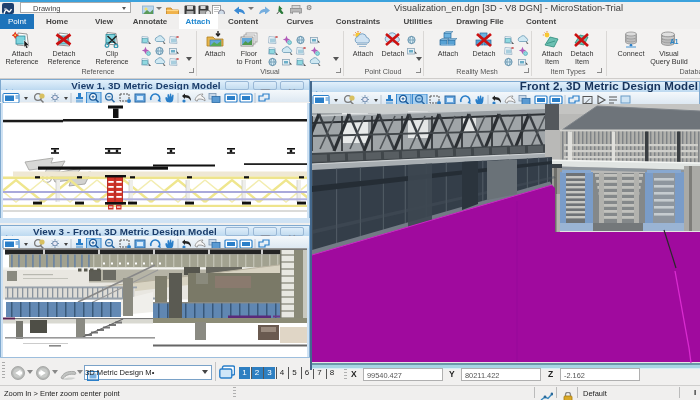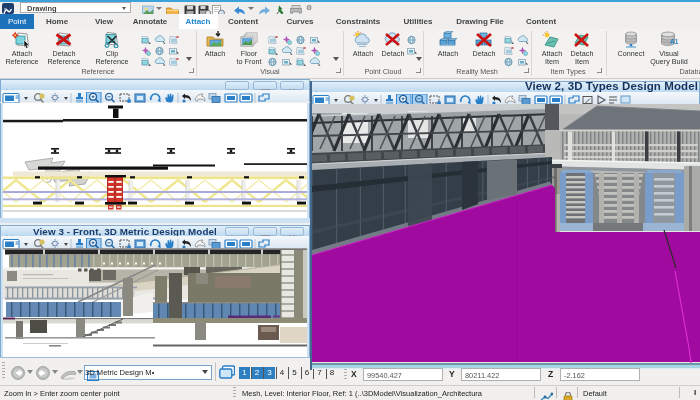--- a/index.html
+++ b/index.html
@@ -8,21 +8,21 @@
 .tx{white-space:nowrap}
 
 </style></head><body>
 <div id="app">
 <div class="abs" style="left:0;top:0;width:700px;height:14px;background:#f0efee;border-top:2px solid #3ca2dc"></div>
 <div class="abs" style="left:2px;top:2.5px;width:12px;height:11px;background:#1d3f6e;border-radius:2px"><svg width="12" height="11" viewBox="0 0 12 11" style="">
         <path d="M2 8 C3 4 4.5 3 6 5 C7 6.5 8 6 9.5 3" stroke="#fff" stroke-width="1.4" fill="none"></path>
         <path d="M2.2 3 l2.4 0" stroke="#fff" stroke-width="1"></path>
       </svg></div>
 <div class="abs" style="left:20px;top:1.5px;width:111px;height:11.5px;background:#fff;border:1px solid #ababab"></div>
-<div class="abs tx" style="left:27px;top:3.5px;font-size:7.5px;font-weight:700;color:#444">Drawing</div>
+<div class="abs tx" style="left:33px;top:3.5px;font-size:7.5px;font-weight:400;color:#444">Drawing</div>
 <div class="abs" style="left:122px;top:6.5px;width:0;height:0;border-left:2.5px solid transparent;border-right:2.5px solid transparent;border-top:3.5px solid #555"></div>
 <div class="abs" style="left:142px;top:2px"><svg width="12" height="11" viewBox="0 0 12 11" style="">
         <rect x="0.5" y="1" width="11" height="9" fill="#bcd8ee" stroke="#8ab0cc" stroke-width="0.8"></rect>
         <circle cx="4" cy="4" r="1.5" fill="#f0e070"></circle>
         <path d="M1 9 l4 -4 l3 2.5 l3 -3 v5 Z" fill="#5a9a5a"></path>
       </svg></div>
 <div class="abs" style="left:156px;top:2px">
       <div style="width:0;height:0;border-left:3px solid transparent;border-right:3px solid transparent;border-top:3.5px solid #777;margin-top:5px"></div>
     </div>
 <div class="abs" style="left:166px;top:2px"><svg width="13" height="11" viewBox="0 0 13 11" style="">
@@ -59,20 +59,21 @@
         <path d="M2 10 L4.5 7" stroke="#555" stroke-width="1"></path>
       </svg></div>
 <div class="abs" style="left:290px;top:2px"><svg width="12" height="11" viewBox="0 0 12 11" style="">
         <rect x="2" y="0.5" width="8" height="3" fill="#d8d8d8" stroke="#888" stroke-width="0.7"></rect>
         <rect x="0.5" y="3.5" width="11" height="4.5" fill="#b8b8b8" stroke="#888" stroke-width="0.7"></rect>
         <rect x="2.5" y="7" width="7" height="3.5" fill="#f0f0f0" stroke="#888" stroke-width="0.7"></rect>
       </svg></div>
 <div class="abs" style="left:306px;top:2px">
       <div style="font-size:7px;color:#666;margin-top:2px">⚙</div>
     </div>
+<div class="abs tx" style="left:385px;top:2.5px;width:247px;text-align:center;font-size:9.3px;color:#3a3a3a">Visualization_en.dgn [3D - V8 DGN] - MicroStation-Trial</div>
 <div class="abs" style="left:0;top:14px;width:700px;height:15px;background:#f0efee"></div>
 <div class="abs" style="left:0;top:14px;width:34px;height:15px;background:#1d73bb;color:#fff;font-size:8px;text-align:center;line-height:15px">Point</div>
 <div class="abs" style="left:179px;top:14px;width:39px;height:15px;background:#fff"></div>
 <div class="abs tx" style="left:17px;top:17px;width:80px;text-align:center;font-size:8px;font-weight:600;color:#444">Home</div>
 <div class="abs tx" style="left:64px;top:17px;width:80px;text-align:center;font-size:8px;font-weight:600;color:#444">View</div>
 <div class="abs tx" style="left:110px;top:17px;width:80px;text-align:center;font-size:8px;font-weight:600;color:#444">Annotate</div>
 <div class="abs tx" style="left:158px;top:17px;width:80px;text-align:center;font-size:8px;font-weight:bold;color:#1e87d0">Attach</div>
 <div class="abs tx" style="left:203px;top:17px;width:80px;text-align:center;font-size:8px;font-weight:600;color:#444">Content</div>
 <div class="abs tx" style="left:260px;top:17px;width:80px;text-align:center;font-size:8px;font-weight:600;color:#444">Curves</div>
 <div class="abs tx" style="left:318px;top:17px;width:80px;text-align:center;font-size:8px;font-weight:600;color:#444">Constraints</div>
@@ -335,20 +336,21 @@
 <div class="abs tx" style="left:646px;top:67px;width:90px;text-align:center;font-size:7.2px;color:#555">Databa</div>
 <div class="abs" style="left:189px;top:68px;width:5px;height:5px;border-right:1px solid #888;border-bottom:1px solid #888"></div>
 <div class="abs" style="left:336px;top:68px;width:5px;height:5px;border-right:1px solid #888;border-bottom:1px solid #888"></div>
 <div class="abs" style="left:416px;top:68px;width:5px;height:5px;border-right:1px solid #888;border-bottom:1px solid #888"></div>
 <div class="abs" style="left:524px;top:68px;width:5px;height:5px;border-right:1px solid #888;border-bottom:1px solid #888"></div>
 <div class="abs" style="left:597px;top:68px;width:5px;height:5px;border-right:1px solid #888;border-bottom:1px solid #888"></div>
 <div class="abs" style="left:0px;top:79px;width:310px;height:11px;background:linear-gradient(#e2f0fb,#bdd9f0);border:1px solid #7fa9cf;border-bottom:none"></div>
     <div class="abs" style="left:4px;top:81px;width:9px;height:7px"><svg width="9" height="7" viewBox="0 0 9 7" style="">
         <path d="M0 5 C1.5 1 3 0.5 4.5 3 C6 5.5 7.5 5 9 1 L9 7 L0 7 Z" fill="#1e6ec0"></path>
       </svg></div>
+    <div class="abs tx" style="left:16px;top:80px;width:260px;text-align:center;font-size:9.8px;font-weight:600;letter-spacing:0.1px;color:#1a3c6a">View 1, 3D Metric Design Model</div>
     <div class="abs" style="left:225.0px;top:80.5px;width:24px;height:9px;background:linear-gradient(#dfeefa,#c3dcf0);border:1px solid #9ab8d6;border-radius:2px"><svg width="23" height="9" viewBox="0 0 23 9" style="">
         <rect x="7" y="3.5" width="9" height="3" rx="1" fill="#8a95a5"></rect>
       </svg></div>
     <div class="abs" style="left:252.5px;top:80.5px;width:24px;height:9px;background:linear-gradient(#dfeefa,#c3dcf0);border:1px solid #9ab8d6;border-radius:2px"><svg width="23" height="9" viewBox="0 0 23 9" style="">
         <rect x="7" y="2.5" width="9" height="5" rx="1" fill="none" stroke="#8a95a5" stroke-width="1.2"></rect>
         <path d="M9 5 h5" stroke="#8a95a5" stroke-width="1.6"></path>
       </svg></div>
     <div class="abs" style="left:280.0px;top:80.5px;width:24px;height:9px;background:linear-gradient(#dfeefa,#c3dcf0);border:1px solid #9ab8d6;border-radius:2px"><svg width="23" height="9" viewBox="0 0 23 9" style="">
         <path d="M8 2.5 l6 5 M14 2.5 l-6 5" stroke="#8a95a5" stroke-width="1.8"></path>
       </svg></div>
@@ -730,21 +732,21 @@
         <rect x="20" y="95" width="45" height="1" fill="#ccc"></rect>
         <rect x="46" y="97" width="12" height="1.6" fill="#888"></rect>
       </svg></div>
 <div class="abs" style="left:0;top:248px;width:1px;height:110px;background:#7fa9cf"></div>
 <div class="abs" style="left:309px;top:248px;width:1px;height:110px;background:#7fa9cf"></div>
 <div class="abs" style="left:0;top:357px;width:310px;height:1.5px;background:#9dbedd"></div>
 <div class="abs" style="left:310px;top:81px;width:390px;height:11px;background:linear-gradient(#e2f0fb,#bdd9f0);border:1px solid #7fa9cf;border-bottom:none"></div>
     <div class="abs" style="left:314px;top:83px;width:9px;height:7px"><svg width="9" height="7" viewBox="0 0 9 7" style="">
         <path d="M0 5 C1.5 1 3 0.5 4.5 3 C6 5.5 7.5 5 9 1 L9 7 L0 7 Z" fill="#1e6ec0"></path>
       </svg></div>
-    <div class="abs tx" style="left:470px;top:79.5px;width:228px;text-align:right;font-size:11.5px;font-weight:600;letter-spacing:0.1px;color:#16325a">View 2, 3D Types Design Model</div>
+    <div class="abs tx" style="left:470px;top:79.5px;width:228px;text-align:right;font-size:11.5px;font-weight:600;letter-spacing:0.1px;color:#16325a">Front 2, 3D Metric Design Model</div>
     <div class="abs" style="left:310px;top:92px;width:390px;height:12px;background:linear-gradient(#f4f8fb,#dde8f2);border-left:1px solid #7fa9cf;border-right:1px solid #7fa9cf"><svg width="384" height="12" viewBox="0 0 384 12" style="">
         <rect x="2" y="1.5" width="16" height="9.5" rx="1" fill="#fff" stroke="#2a7fc9" stroke-width="1"></rect>
         <rect x="4" y="3.5" width="9" height="5.5" fill="#2a7fc9"></rect>
         <path d="M14.5 4 l3 0 M14.5 6 l3 0" stroke="#2a7fc9" stroke-width="1"></path>
         <path d="M23 5 l4 0 l-2 3 Z" fill="#444"></path>
         <circle cx="37" cy="5" r="3.4" fill="none" stroke="#7a7a7a" stroke-width="1.3"></circle>
         <path d="M39.5 7.5 l3 3" stroke="#7a7a7a" stroke-width="1.5"></path>
         <circle cx="41" cy="4" r="2.6" fill="#d8c060"></circle>
         <circle cx="54" cy="5.5" r="2.4" fill="#e8e8f4" stroke="#6a88aa" stroke-width="1"></circle>
         <path d="M54 1 V2.4 M54 8.6 V10 M50 5.5 H51.4 M56.6 5.5 H58 M51.2 2.7 l1 1 M55.8 7.3 l1 1 M56.8 2.7 l-1 1 M52.2 7.3 l-1 1" stroke="#6a88aa" stroke-width="0.9"></path>
@@ -1030,21 +1032,20 @@
 <div class="abs tx" style="left:449px;top:369px;font-size:8.5px;font-weight:bold;color:#222;z-index:2">Y</div>
 <div class="abs" style="left:461px;top:368px;width:80px;height:13px;background:#fff;border:1px solid #b0b0b0;z-index:2"></div>
 <div class="abs tx" style="left:465px;top:370.5px;font-size:7.4px;color:#555;z-index:2">80211.422</div>
 <div class="abs tx" style="left:548px;top:369px;font-size:8.5px;font-weight:bold;color:#222;z-index:2">Z</div>
 <div class="abs" style="left:560px;top:368px;width:80px;height:13px;background:#fff;border:1px solid #b0b0b0;z-index:2"></div>
 <div class="abs tx" style="left:564px;top:370.5px;font-size:7.4px;color:#555;z-index:2">-2.162</div>
 <div class="abs" style="left:344px;top:366px;width:3px;height:15px;background:repeating-linear-gradient(#b0b0b0 0 1px,transparent 1px 3px)"></div>
 <div class="abs" style="left:0;top:385px;width:700px;height:15px;background:#f0efee;border-top:1px solid #cfcecd"></div>
 <div class="abs tx" style="left:4px;top:389px;font-size:7.5px;color:#222">Zoom In &gt; Enter zoom center point</div>
 <div class="abs" style="left:233px;top:387px;width:3px;height:11px;background:repeating-linear-gradient(#b0b0b0 0 1px,transparent 1px 3px)"></div>
-<div class="abs tx" style="left:242px;top:389px;font-size:7.5px;color:#222">Mesh, Level: Interior Floor, Ref: 1 (..\3DModel\Visualization_Architectura</div>
 <div class="abs" style="left:534px;top:387px;width:1px;height:11px;background:#bbb"></div>
 <div class="abs" style="left:540px;top:388px"><svg width="13" height="10" viewBox="0 0 13 10" style="">
         <path d="M1 8 L5 5 L8 6.5 L12 2" stroke="#3a8ac0" stroke-width="1.4" fill="none"></path>
         <circle cx="5" cy="5" r="1.4" fill="#2a6a9a"></circle>
         <circle cx="12" cy="2" r="1.4" fill="#2a6a9a"></circle>
       </svg></div>
 <div class="abs" style="left:556px;top:387px;width:1px;height:11px;background:#bbb"></div>
 <div class="abs" style="left:562px;top:388px"><svg width="12" height="10" viewBox="0 0 12 10" style="">
         <path d="M3.5 4 V2.8 a2.5 2.5 0 0 1 5 0 V4" stroke="#8a8a8a" stroke-width="1.3" fill="none"></path>
         <rect x="2" y="4" width="8" height="5.5" rx="1" fill="#d8a828" stroke="#a87808" stroke-width="0.8"></rect>

